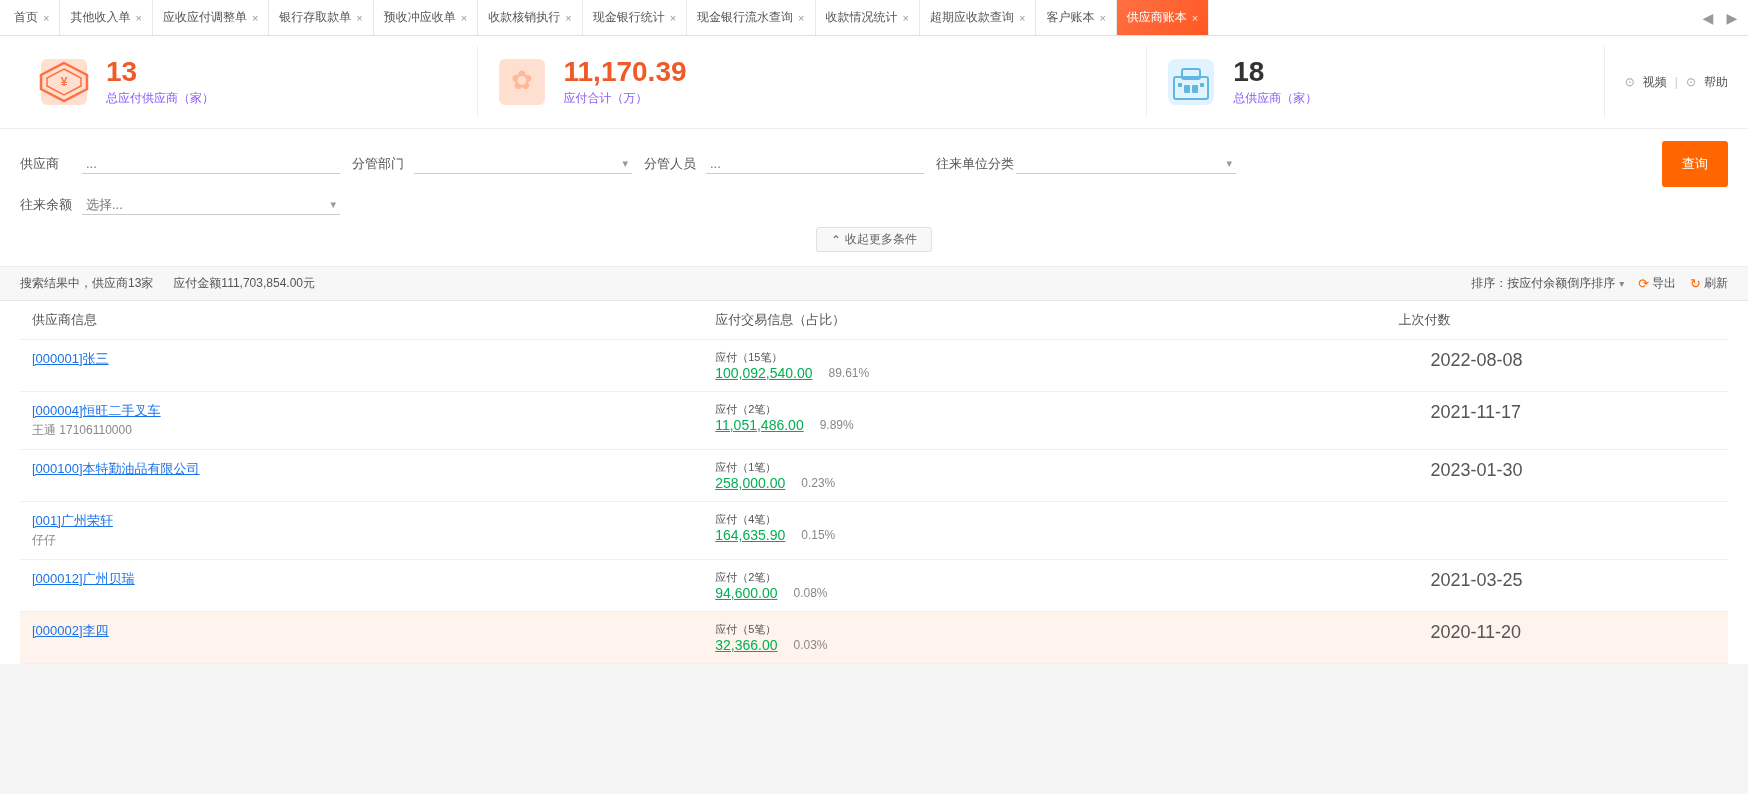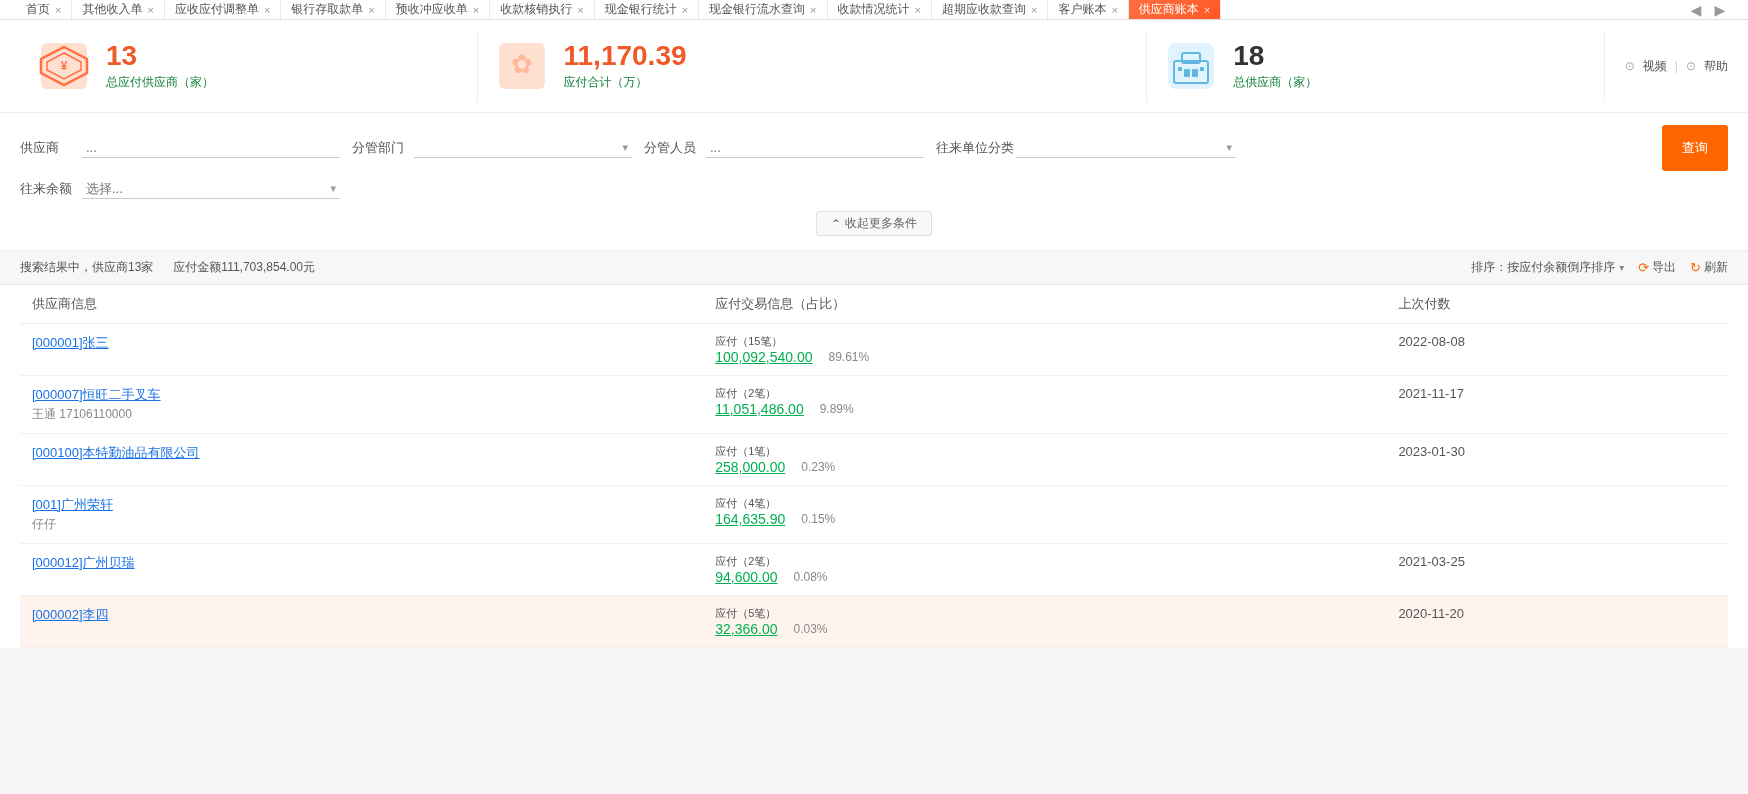--- a/index.html
+++ b/index.html
@@ -4,22 +4,22 @@
   <style>
     * { box-sizing: border-box; margin: 0; padding: 0; }
     body { font-family: 'Microsoft YaHei', Arial, sans-serif; font-size: 13px; background: #f5f5f5; color: #333; overflow-x: hidden; }
 
     
     .top-nav {
       display: flex;
       align-items: center;
       background: #fff;
       border-bottom: 1px solid #e0e0e0;
-      height: 20px;
-      padding: 0 16px;
+      height: 36px;
+      padding: 0 4px;
       overflow: hidden;
       white-space: nowrap;
     }
     .nav-tab {
       display: inline-flex;
       align-items: center;
       padding: 0 10px;
       height: 36px;
       border-right: 1px solid #e8e8e8;
       cursor: pointer;
@@ -78,21 +78,21 @@
     }
     .summary-text .big-num {
       font-size: 28px;
       font-weight: bold;
       color: #f05a28;
       line-height: 1.1;
     }
     .summary-text .big-num.dark { color: #333; }
     .summary-text .sub-label {
       font-size: 12px;
-      color: #15803d;
+      color: #8b5cf6;
       margin-top: 3px;
     }
     .help-links {
       display: flex;
       align-items: center;
       gap: 8px;
       font-size: 12px;
       color: #666;
       margin-left: auto;
       padding-left: 20px;
@@ -241,21 +241,21 @@
       margin-top: 2px;
     }
     .amount-green {
       color: #00b050;
       font-size: 14px;
       text-decoration: underline;
       cursor: pointer;
     }
     .tx-label { color: #555; font-size: 11px; }
     .pct { color: #888; font-size: 12px; margin-left: 16px; }
-    .date-text { color: #555; font-size: 13px; }
+    .date-text { color: #555; font-size: 18px; margin-left: 32px; }
 
     
     .icon-svg { width: 54px; height: 54px; }
   </style>
 </head>
 <body>
 
 <div class="top-nav">
 
   <div id="nav-tabs-container" style="display:flex;align-items:center;flex:1;overflow:hidden;">
@@ -422,21 +422,21 @@
           <td>
             <div class="tx-label">应付（15笔）</div>
             <div style="display: flex; align-items: center;">
               <span class="amount-green">100,092,540.00</span>
               <span class="pct">89.61%</span>
             </div>
           </td>
           <td><span class="date-text">2022-08-08</span></td>
         </tr>
         <tr>
-          <td><a class="supplier-link" href="javascript:void(0)">[000007]恒旺二手叉车</a><div class="supplier-sub">王通  17106110000</div></td>
+          <td><a class="supplier-link" href="javascript:void(0)">[000004]恒旺二手叉车</a><div class="supplier-sub">王通  17106110000</div></td>
           <td>
             <div class="tx-label">应付（2笔）</div>
             <div style="display: flex; align-items: center;">
               <span class="amount-green">11,051,486.00</span>
               <span class="pct">9.89%</span>
             </div>
           </td>
           <td><span class="date-text">2021-11-17</span></td>
         </tr>
         <tr>

